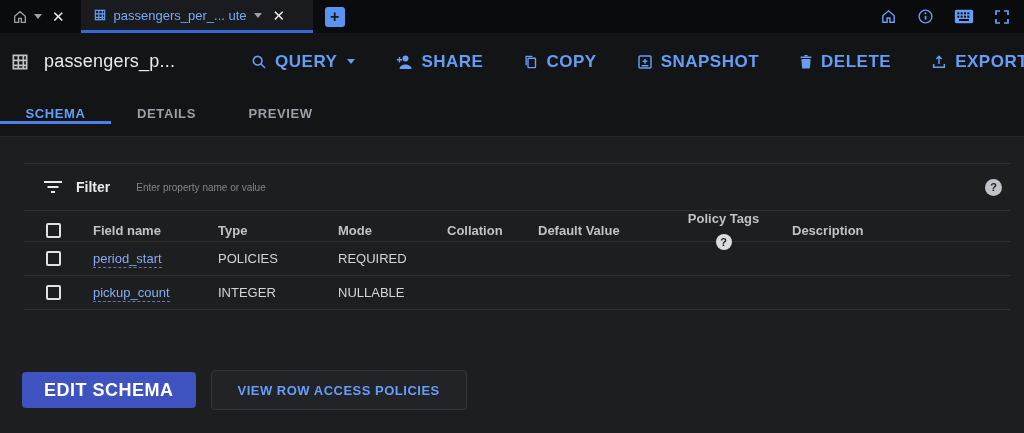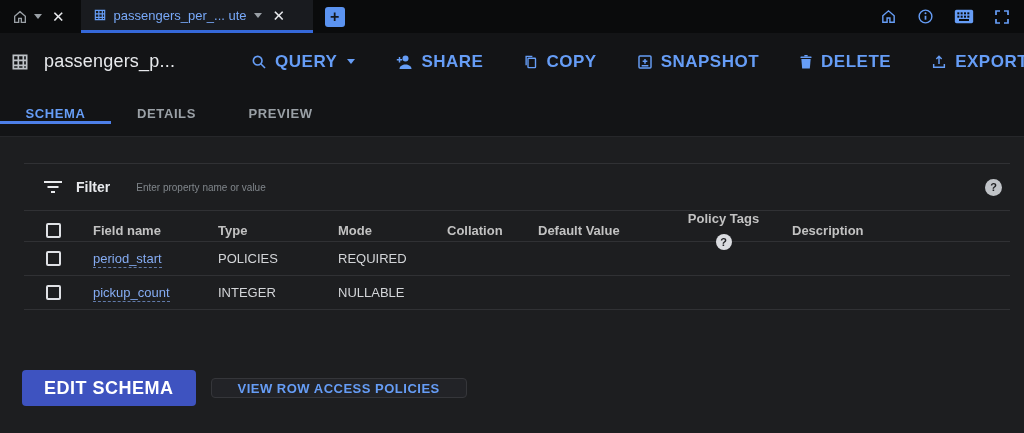--- a/index.html
+++ b/index.html
@@ -113,21 +113,21 @@
     padding-bottom:1px; cursor:pointer;
   }
 
   .footer-btns { position:absolute; left:22px; top:233px; display:flex; align-items:center; gap:15px; }
   .btn-primary {
     height:36px; padding:0 22px; border:none; border-radius:4px;
     background:#3e53c0; color:#ffffff; font-family:inherit; font-size:18px; font-weight:700;
     letter-spacing:0.5px; cursor:pointer;
   }
   .btn-secondary {
-    height:20px; padding:0 26px; border:1px solid #35363a; border-radius:4px;
+    height:40px; padding:0 26px; border:1px solid #35363a; border-radius:4px;
     background:#222327; color:#669df6; font-family:inherit; font-size:13px; font-weight:700;
     letter-spacing:0.5px; cursor:pointer;text-align:center;
   }
 </style>
 </head>
 <body>
 
 <div class="tabstrip">
   <div class="strip-left">
     <span class="icon-btn">

